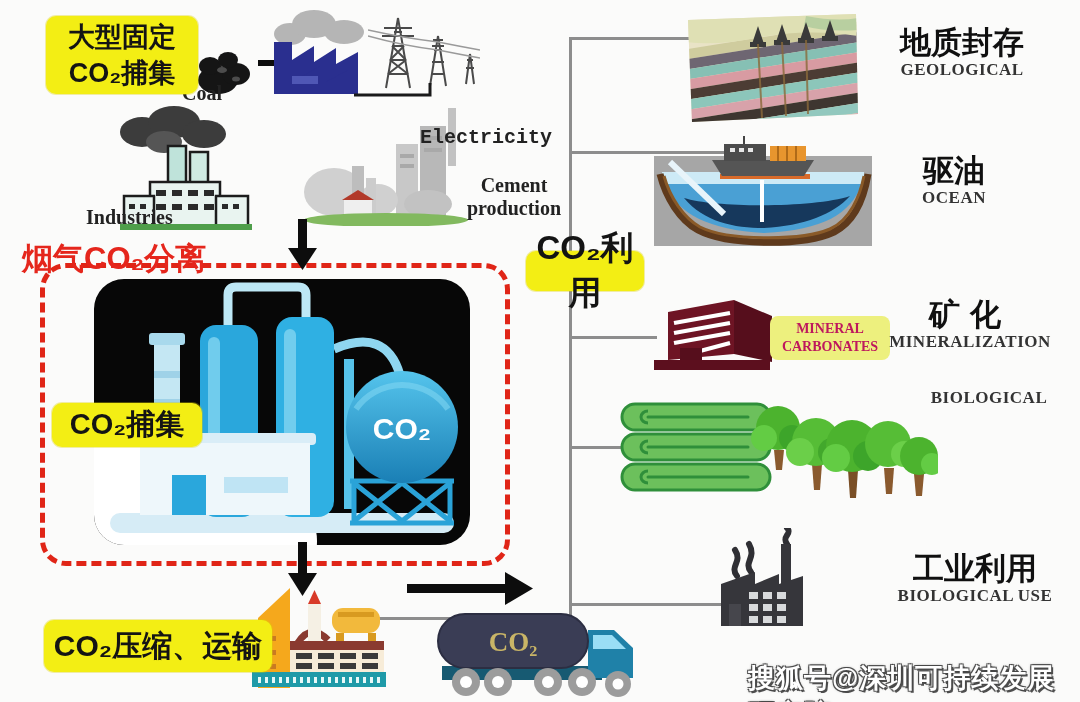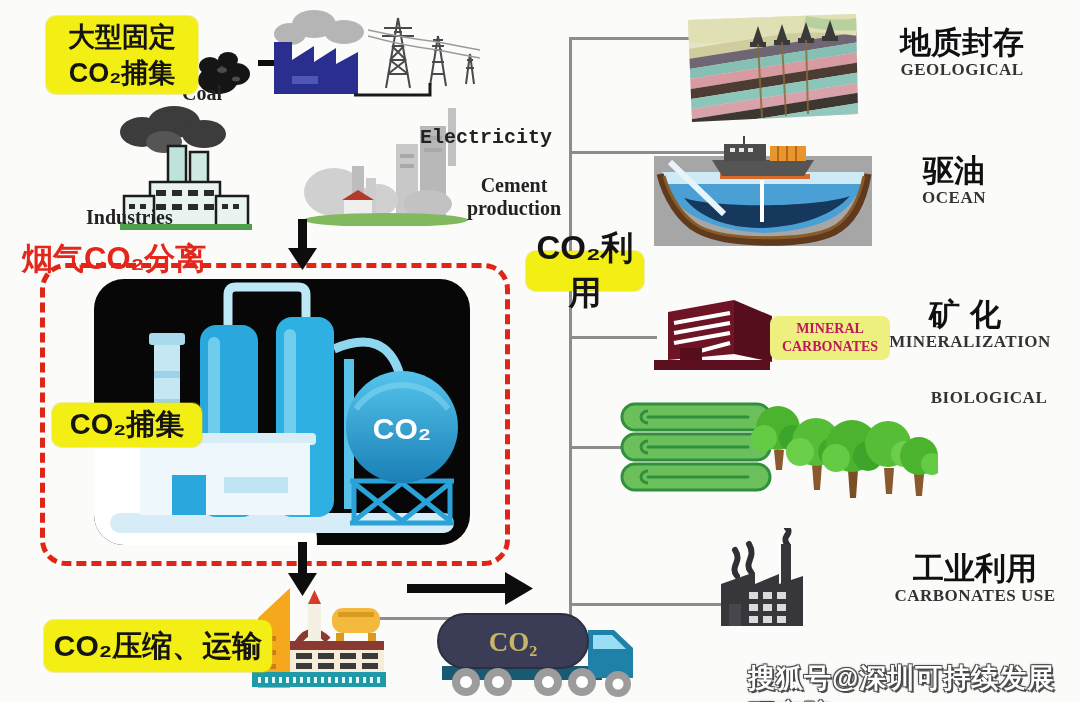--- a/index.html
+++ b/index.html
@@ -431,18 +431,18 @@
   </div>
   <div class="path-label" style="left:872px;top:298px;width:196px;">
     <div class="zh spaced">矿化</div>
     <div class="en">MINERALIZATION</div>
   </div>
   <div class="path-label" style="left:900px;top:388px;width:178px;">
     <div class="en">BIOLOGICAL</div>
   </div>
   <div class="path-label" style="left:886px;top:552px;width:178px;">
     <div class="zh">工业利用</div>
-    <div class="en">CARBONATES USE</div>
+    <div class="en">BIOLOGICAL USE</div>
   </div>
 
   <div class="watermark" style="left:748px;top:660px;">搜狐号@深圳可持续发展研究院</div>
 
 </div>
 
 </body></html>

